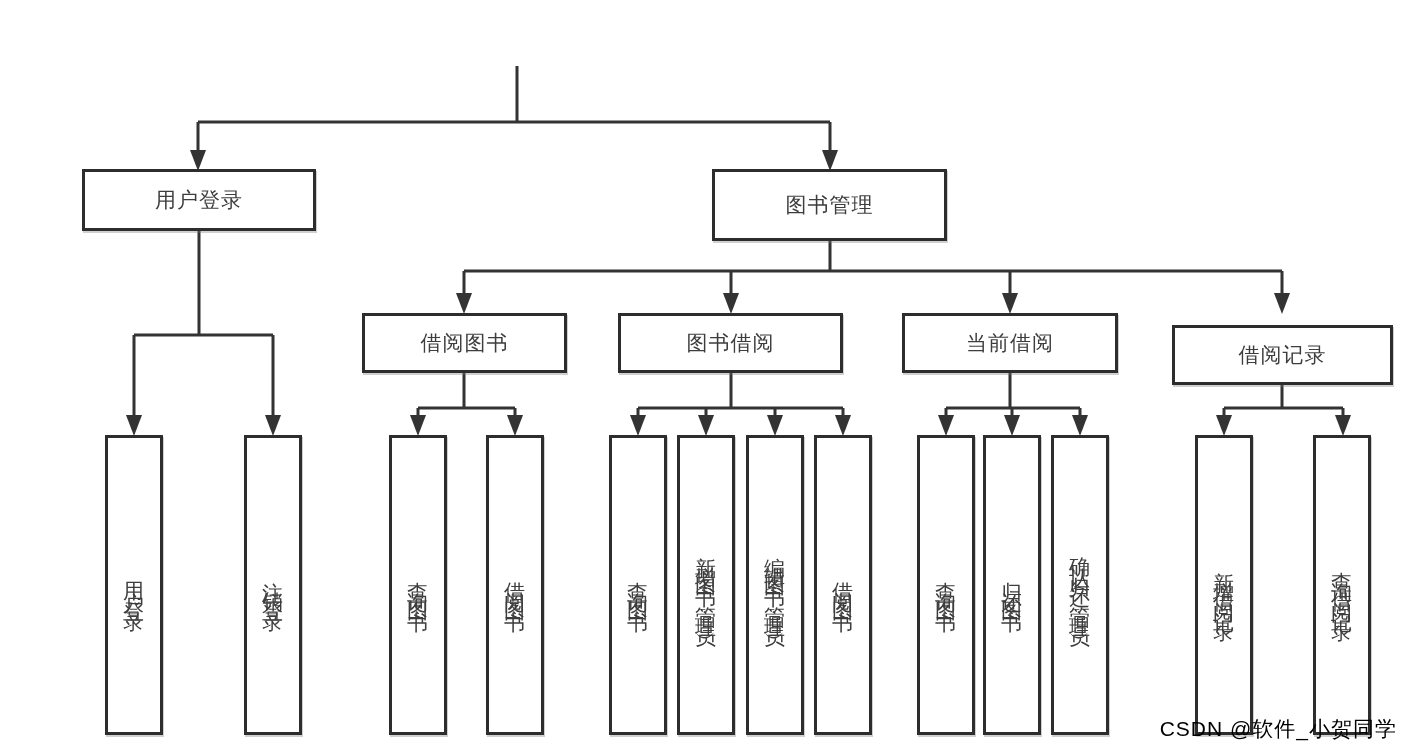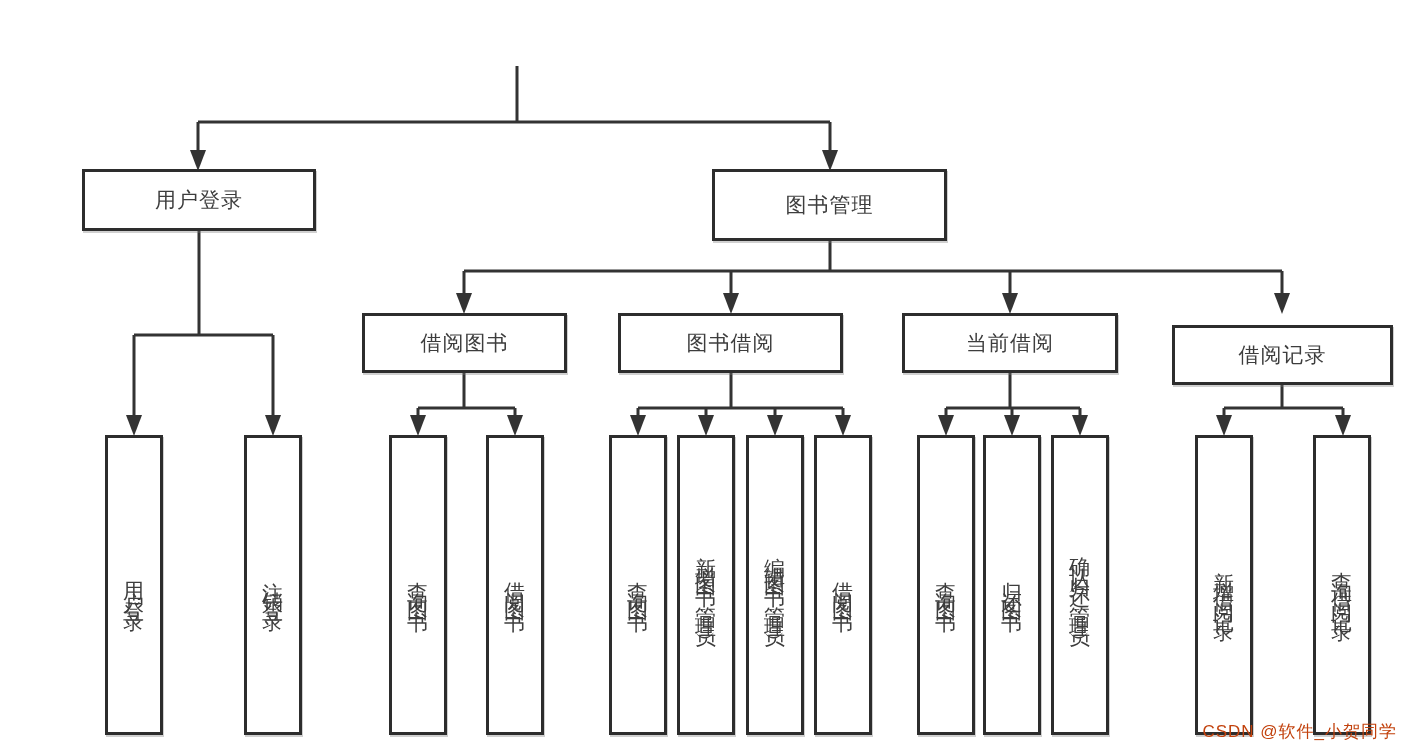--- a/index.html
+++ b/index.html
@@ -42,22 +42,22 @@
     writing-mode: vertical-rl;
     text-orientation: mixed;
     font-size: 21px;
     letter-spacing: 10px;
     line-height: 1;
   }
   .watermark {
     position: absolute;
     right: 8px;
     bottom: 4px;
-    font-size: 17px;
-    color: #c2410c;
+    font-size: 21px;
+    color: #000000;
     letter-spacing: 1px;
     z-index: 3;
     white-space: nowrap;
   }
 </style>
 </head>
 <body>
 
 <div class="canvas">
 

